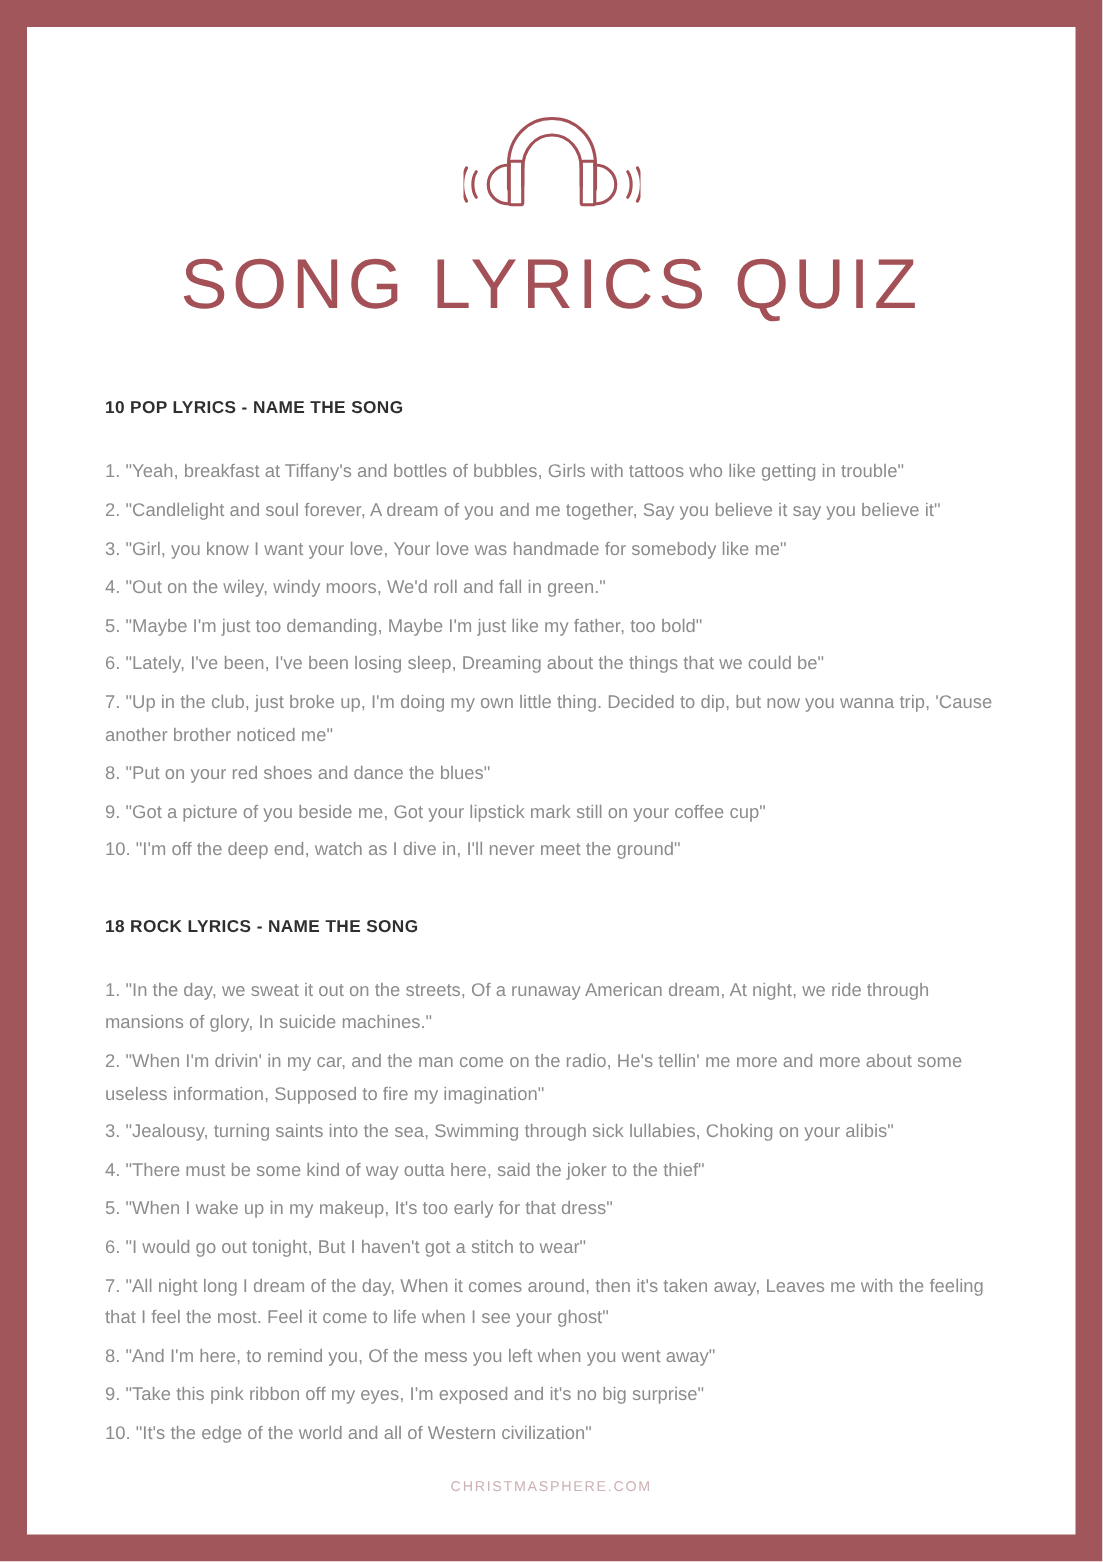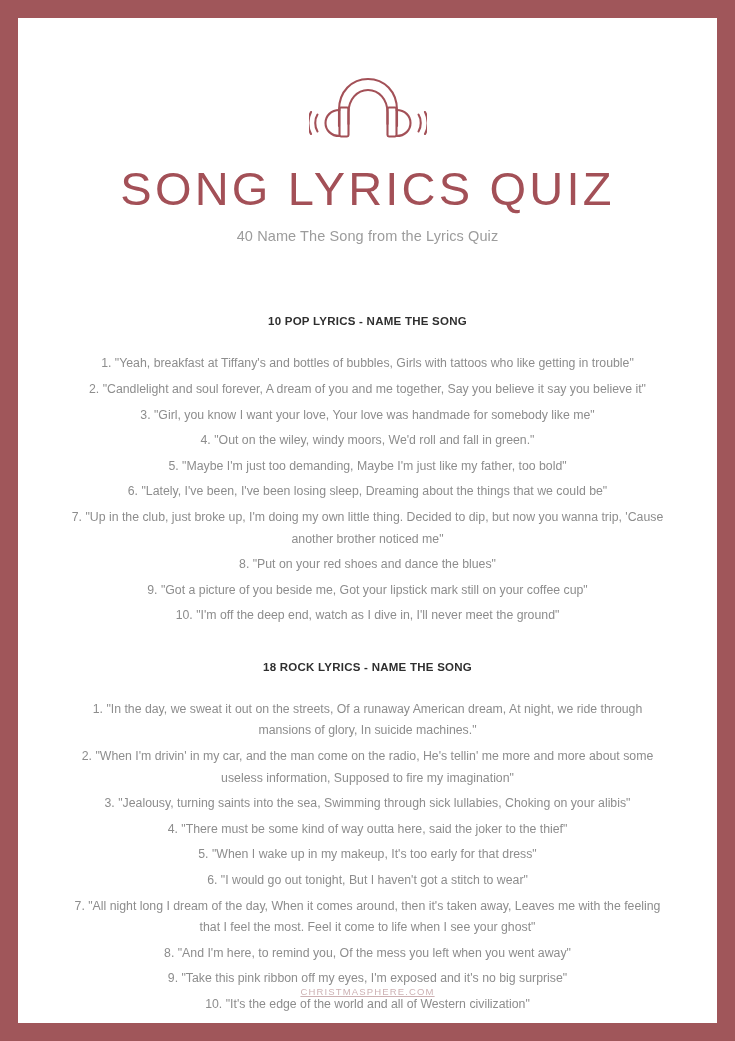--- a/index.html
+++ b/index.html
@@ -61,22 +61,21 @@
     margin: 15px 0 0 0;
     font-size: 14.5px;
     font-weight: 400;
     color: #9c9c9c;
     letter-spacing: 0.1px;
   }
 
   
   .content {
     padding: 0 52px 0 52px;
-    margin-top: 71px;
-    text-align: center;
+    margin-top: 53px;
   }
 
   .section {
     margin-bottom: 0;
   }
   .section + .section {
     margin-top: 34px;
   }
 
   .section-heading {
@@ -104,21 +103,20 @@
   
   .footer-brand {
     position: absolute;
     left: 0;
     right: 0;
     top: 968px;
     text-align: center;
     font-size: 9.5px;
     letter-spacing: 1.15px;
     color: #cdb1b3;
-    text-decoration: underline;
   }
 
   .copyright {
     position: absolute;
     left: 8px;
     top: 1018px;
     font-size: 7.2px;
     color: #a8a8a8;
     letter-spacing: 0.1px;
   }
@@ -138,21 +136,20 @@
           <rect x="78.5" y="33.5" width="9" height="29" rx="1.4"></rect>
           <path d="M30.5 36 C22 36 16.5 42 16.5 49 C16.5 56 22 62 30.5 62"></path>
           <path d="M87.5 36 C96 36 101.5 42 101.5 49 C101.5 56 96 62 87.5 62"></path>
           <path d="M8.5 40.5 C5.5 45 5.5 53 8.5 57.5"></path>
           <path d="M2 38 C-1.5 44.5 -1.5 53.5 2 60"></path>
           <path d="M109.5 40.5 C112.5 45 112.5 53 109.5 57.5"></path>
           <path d="M116 38 C119.5 44.5 119.5 53.5 116 60"></path>
         </g>
       </svg>
       <h1 class="title">SONG LYRICS QUIZ</h1>
-      <p class="subtitle">40 Name The Song from the Lyrics Quiz</p>
     </div>
 
     <div class="content">
 
       <section class="section">
         <h2 class="section-heading">10 POP LYRICS - NAME THE SONG</h2>
         <ul class="lyrics-list">
           <li class="lyrics-item">1. "Yeah, breakfast at Tiffany's and bottles of bubbles, Girls with tattoos who like getting in trouble"</li>
           <li class="lyrics-item">2. "Candlelight and soul forever, A dream of you and me together, Say you believe it say you believe it"</li>
           <li class="lyrics-item">3. "Girl, you know I want your love, Your love was handmade for somebody like me"</li>

